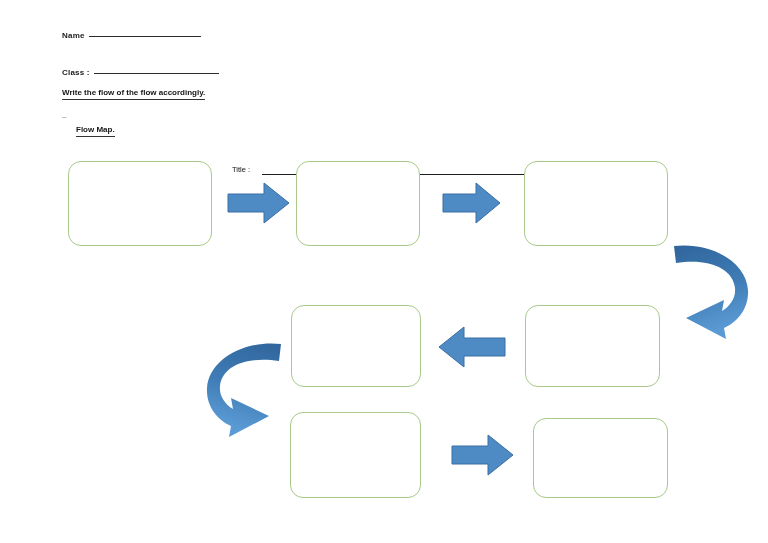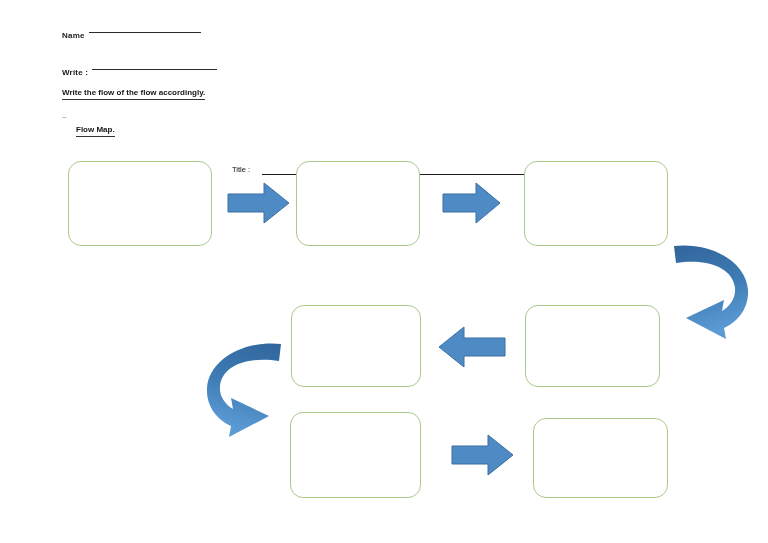--- a/index.html
+++ b/index.html
@@ -15,21 +15,21 @@
     width: 768px;
     height: 543px;
     background: #ffffff;
     overflow: hidden;
   }
 
   
   .field-row {
     position: absolute;
     display: flex;
-    align-items: flex-start;
+    align-items: center;
     white-space: nowrap;
   }
   .field-label {
     font-size: 8px;
     font-weight: bold;
     color: #1a1a1a;
     letter-spacing: 0.2px;
     line-height: 10px;
   }
   .field-rule {
@@ -108,21 +108,21 @@
 <body>
 
 <div id="page">
 
   <div class="field-row" style="left:62px; top:31px;">
     <span class="field-label">Name</span>
     <span class="field-rule" style="width:112px;"></span>
   </div>
 
   <div class="field-row" style="left:62px; top:68px;">
-    <span class="field-label">Write :</span>
+    <span class="field-label">Class :</span>
     <span class="field-rule" style="width:125px;"></span>
   </div>
 
   <div class="instruction" style="left:62px; top:88px;">Write the flow of the flow accordingly.</div>
 
   <div class="tiny-dash" style="left:62px; top:111px;">_</div>
 
   <div class="flowmap-label" style="left:76px; top:125px;text-align:center;">Flow Map.</div>
 
   <div class="title-rule" style="left:262px; top:174px; width:263px;"></div>

